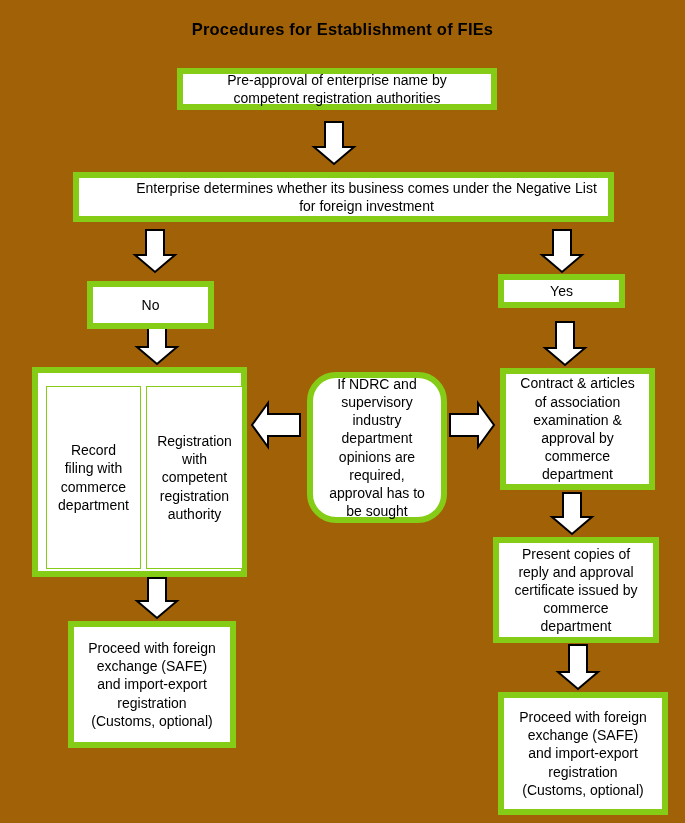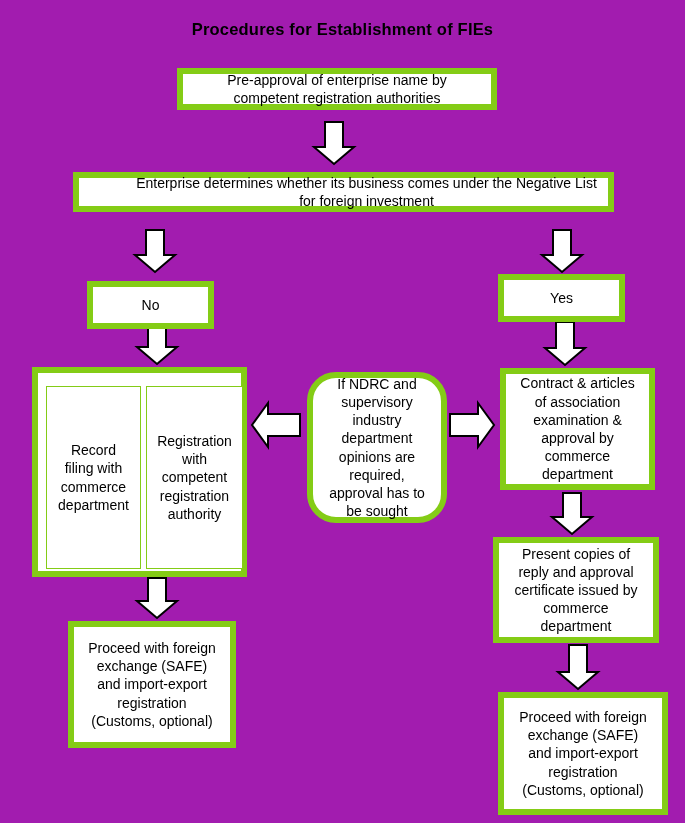--- a/index.html
+++ b/index.html
@@ -1,19 +1,19 @@
 <!DOCTYPE html>
 <html><head>
 <meta charset="utf-8">
 <style>
   html,body{margin:0;padding:0;background:#ffffff;}
   #canvas{
     position:relative;
     width:685px;height:823px;
-    background:#a21caf;
+    background:#a16207;
     font-family:"Liberation Sans", sans-serif;
     color:#000000;
     overflow:hidden;
   }
   #flow-title{
     position:absolute;left:0;top:20px;width:685px;
     text-align:center;
     font-size:16.5px;font-weight:bold;
     letter-spacing:0.2px;
   }
@@ -31,23 +31,23 @@
   .fbox.thin{border-width:1.5px;}
   #arrow-layer{
     position:absolute;left:0;top:0;width:685px;height:823px;
     pointer-events:none;
   }
   #arrow-layer polygon{
     fill:#ffffff;stroke:#000000;stroke-width:2;stroke-linejoin:miter;
   }
   
   #box-pre-approval   {left:177px;top:68px; width:320px;height:42px;}
-  #box-negative-list  {left:73px; top:172px;width:541px;height:40px;padding-left:48px;}
+  #box-negative-list  {left:73px; top:172px;width:541px;height:50px;padding-left:48px;}
   #box-no             {left:87px; top:274px;width:127px;height:48px;margin-top:7px;}
-  #box-yes            {left:498px;top:274px;width:127px;height:48px;}
+  #box-yes            {left:498px;top:274px;width:127px;height:34px;}
   #box-record-group   {left:32px; top:367px;width:215px;height:210px;text-decoration:underline;}
   #box-record-filing  {left:8px;  top:13px; width:95px; height:183px;}
   #box-registration   {left:108px;top:13px; width:97px; height:183px;}
   #box-ndrc           {left:307px;top:372px;width:140px;height:151px;border-radius:29px;}
   #box-contract       {left:500px;top:368px;width:155px;height:122px;}
   #box-present        {left:493px;top:537px;width:166px;height:106px;}
   #box-proceed-left   {left:68px; top:621px;width:168px;height:127px;}
   #box-proceed-right  {left:498px;top:692px;width:170px;height:123px;}
   #box-record-group{padding:0;}
   #box-record-filing,#box-registration{position:absolute;}

